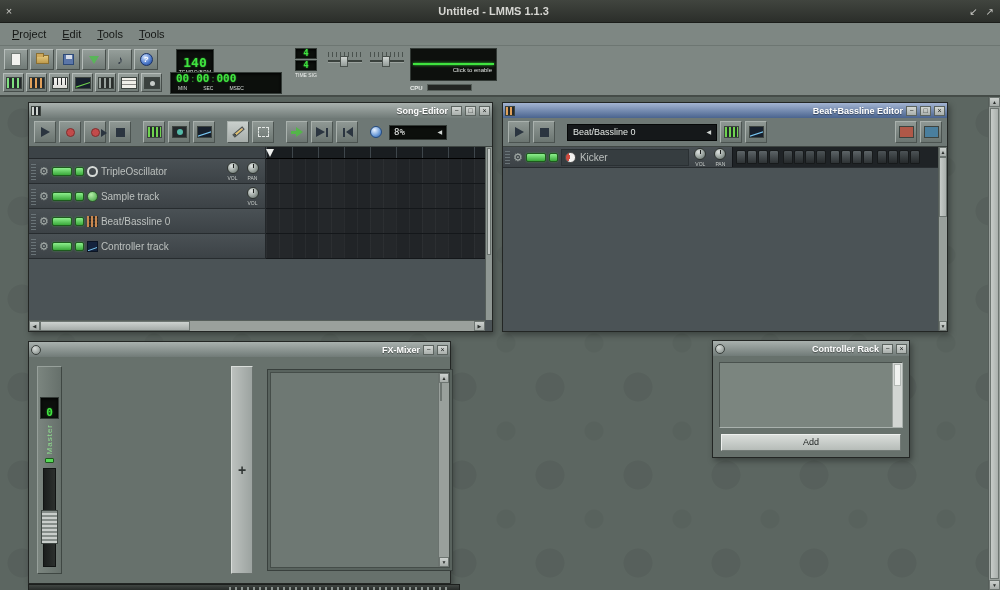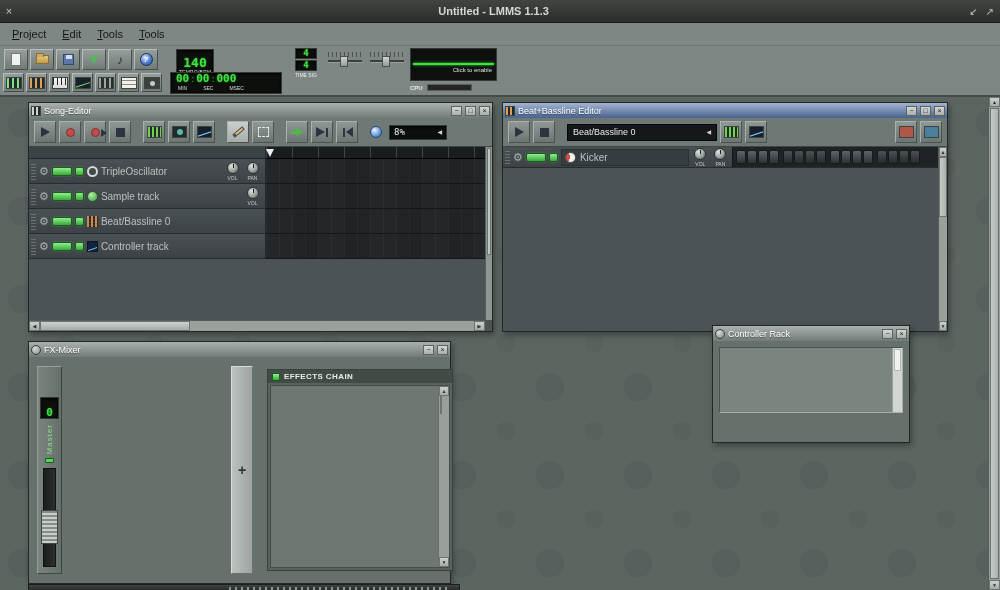--- a/index.html
+++ b/index.html
@@ -71,21 +71,21 @@
     background-image:radial-gradient(circle at 22px 26px,rgba(0,0,0,.055) 0 14px,rgba(0,0,0,0) 15px),radial-gradient(circle at 66px 70px,rgba(0,0,0,.04) 0 9px,rgba(0,0,0,0) 10px);
     background-size:88px 88px}
 
   .win{position:absolute;border:1px solid #232624;box-shadow:2px 3px 6px rgba(0,0,0,.35);background:#4c5457}
   .win-title{height:15px;display:flex;align-items:center;gap:3px;padding:0 2px;background:linear-gradient(#a9b1ae,#717b78)}
   .win-title.active{background:linear-gradient(#a3b4d2,#4a648f)}
   .wt-icon{width:10px;height:10px;flex:none;border:1px solid #3d4440}
   .wt-grid{background:#23282b;background-image:repeating-linear-gradient(90deg,#cfd4d1 0 2px,transparent 2px 4px)}
   .wt-bbg{background:#23282b;background-image:repeating-linear-gradient(90deg,#e0a05a 0 2px,transparent 2px 4px)}
   .wt-knob{border-radius:50%;background:radial-gradient(circle at 35% 30%,#d8dcd9,#7e8884);border:1px solid #3a403d}
-  .wt-text{flex:1;text-align:left;color:#fff;font-size:9px;font-weight:normal;text-shadow:0 1px 1px rgba(0,0,0,.45);white-space:nowrap;overflow:hidden}
+  .wt-text{flex:1;text-align:right;color:#fff;font-size:9px;font-weight:bold;text-shadow:0 1px 1px rgba(0,0,0,.45);white-space:nowrap;overflow:hidden}
   .wbtn{width:11px;height:10px;font-size:7px;line-height:8px;text-align:center;color:#202422;background:linear-gradient(#d4d8d5,#a9afac);border:1px solid #5c6460;flex:none}
 
   .etoolbar{height:29px;background:#6e7875;border-bottom:1px solid #3e4542;display:flex;align-items:center;gap:3px;padding:0 5px}
   .ebtn{width:22px;height:22px;flex:none;display:flex;align-items:center;justify-content:center;background:linear-gradient(#8f9894,#6b7571);border:1px solid;border-color:#a9b1ad #4b5350 #4b5350 #a9b1ad}
   .ebtn.on{background:linear-gradient(#c9cfcc,#a6adaa)}
   .gap{width:6px;flex:none}
   .shape-play{width:0;height:0;border-top:5px solid transparent;border-bottom:5px solid transparent;border-left:9px solid #2b3540}
   .shape-stop{width:9px;height:9px;background:#2b3540}
   .shape-rec{width:9px;height:9px;border-radius:50%;background:#c24b4b;border:1px solid #7e2e2e}
   .shape-rec2{width:9px;height:9px;border-radius:50%;background:#c24b4b;border:1px solid #7e2e2e;position:relative}
@@ -547,48 +547,45 @@
               <span class="seg">0</span>
             </div>
           <div class="fx-chname">Master</div>
           <span class="fx-led"></span>
           <div class="fx-fader">
             <div class="fader-handle"></div>
           </div>
         </div>
         <div class="fx-plus">+</div>
         <div class="fx-chain">
-          <div class="chain-head">
-            <span class="chain-led"></span>
-            <span class="chain-label">EFFECTS CHAIN</span>
-          </div>
           <div class="chain-list">
             <div class="chain-scroll">
               <span class="sb-btn-v">▲</span>
               <span class="v-track"><span class="c-thumb"></span></span>
               <span class="sb-btn-v">▼</span>
             </div>
           </div>
         </div>
       </div>
     </div>
 
-    <div class="win" style="left:712px;top:228px;width:198px;height:118px">
+    <div class="win" style="left:712px;top:243px;width:198px;height:118px">
       <div class="win-title">
         <span class="wt-icon wt-knob"></span>
         <span class="wt-text">Controller Rack</span>
         <span class="wbtn">−</span>
         <span class="wbtn">×</span>
       </div>
       <div class="cr-body">
         <div class="cr-list">
           <div class="cr-scroll">
               <div class="cr-thumb"></div>
             </div>
         </div>
+        <div class="bevel-btn cr-add">Add</div>
       </div>
     </div>
 
     <div class="sliver">
         <span class="sliver-dots"></span>
       </div>
 
     <div class="main-vscroll">
       <span class="sb-btn-v">▲</span>
       <span class="v-track">

